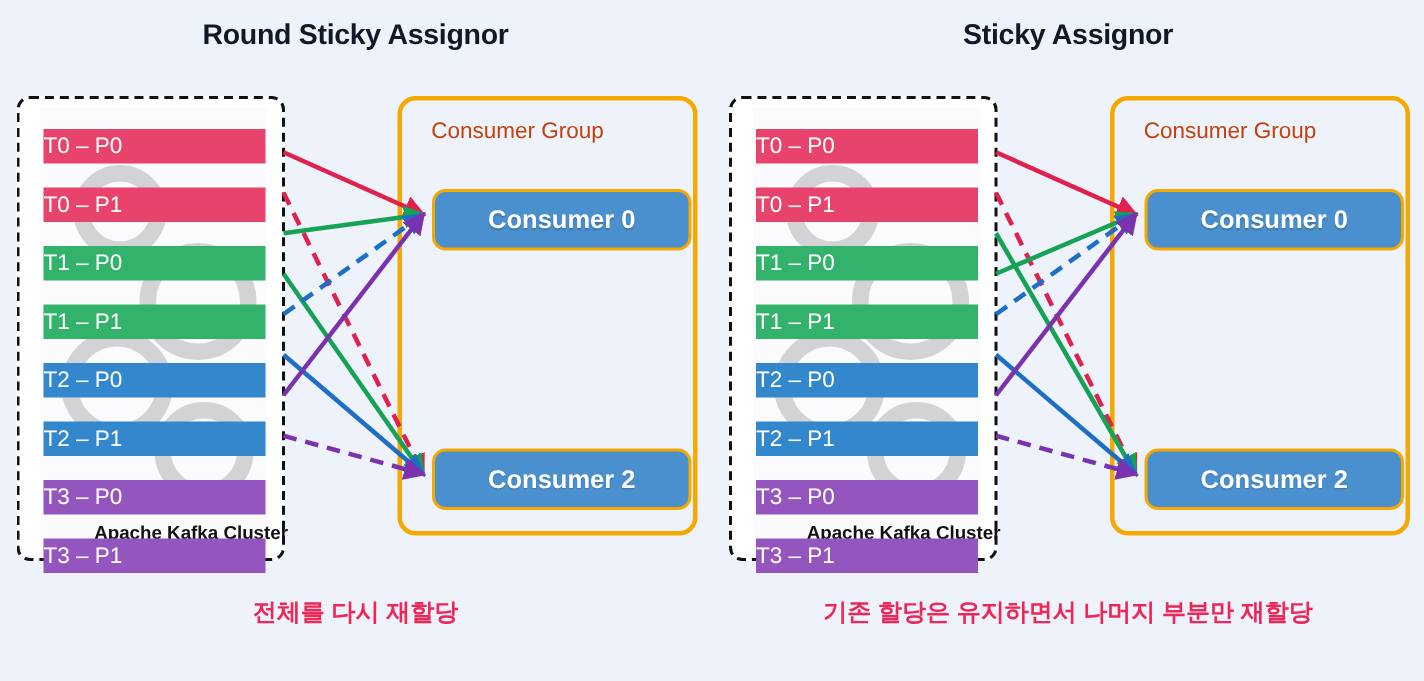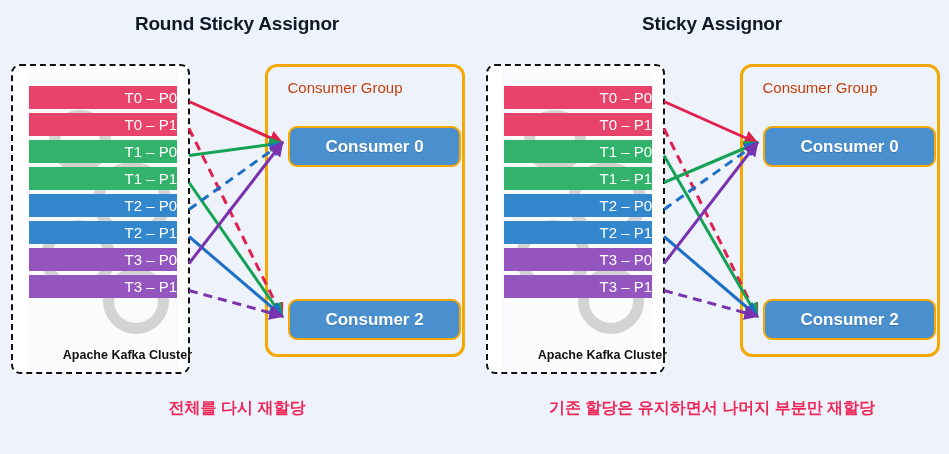--- a/index.html
+++ b/index.html
@@ -34,22 +34,22 @@
   
   .wm{position:absolute;border-radius:50%;border:11px solid rgba(120,120,126,0.30);box-sizing:border-box;pointer-events:none;}
   .wm1{left:22px;top:38px;width:62px;height:62px;}
   .wm2{left:66px;top:90px;width:78px;height:78px;}
   .wm3{left:14px;top:148px;width:74px;height:74px;}
   .wm4{left:76px;top:196px;width:66px;height:66px;}
 
   .partitions{position:absolute;left:16px;top:20px;width:148px;}
   .part{
     height:23px;line-height:23px;
-    margin-bottom:4px;
-    text-align:right;
+    margin-bottom:16px;
+    text-align:left;
     color:#ffffff;font-size:15px;
     position:relative;z-index:3;
     white-space:nowrap;
   }
   .cluster-label{
     position:absolute;left:0;bottom:10px;width:179px;
     text-align:right;
     font-size:12.5px;font-weight:bold;color:#111111;
   }
 

